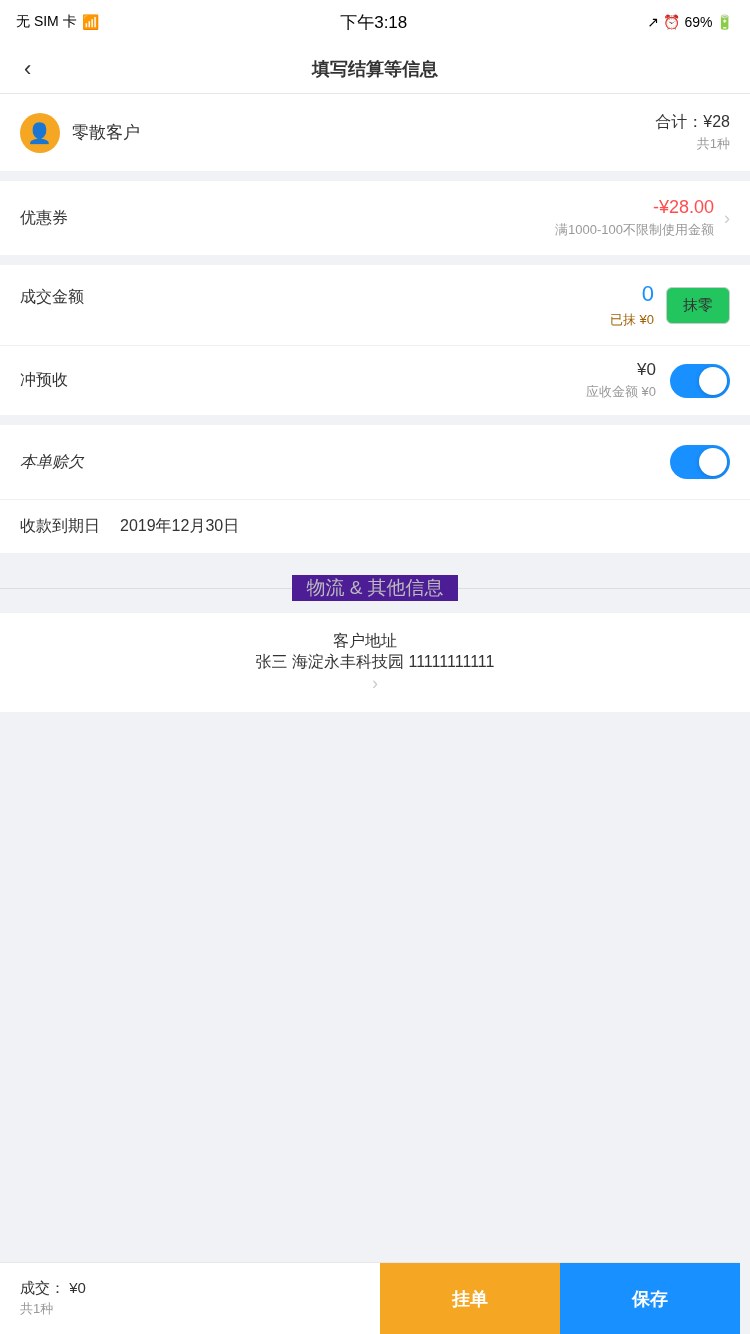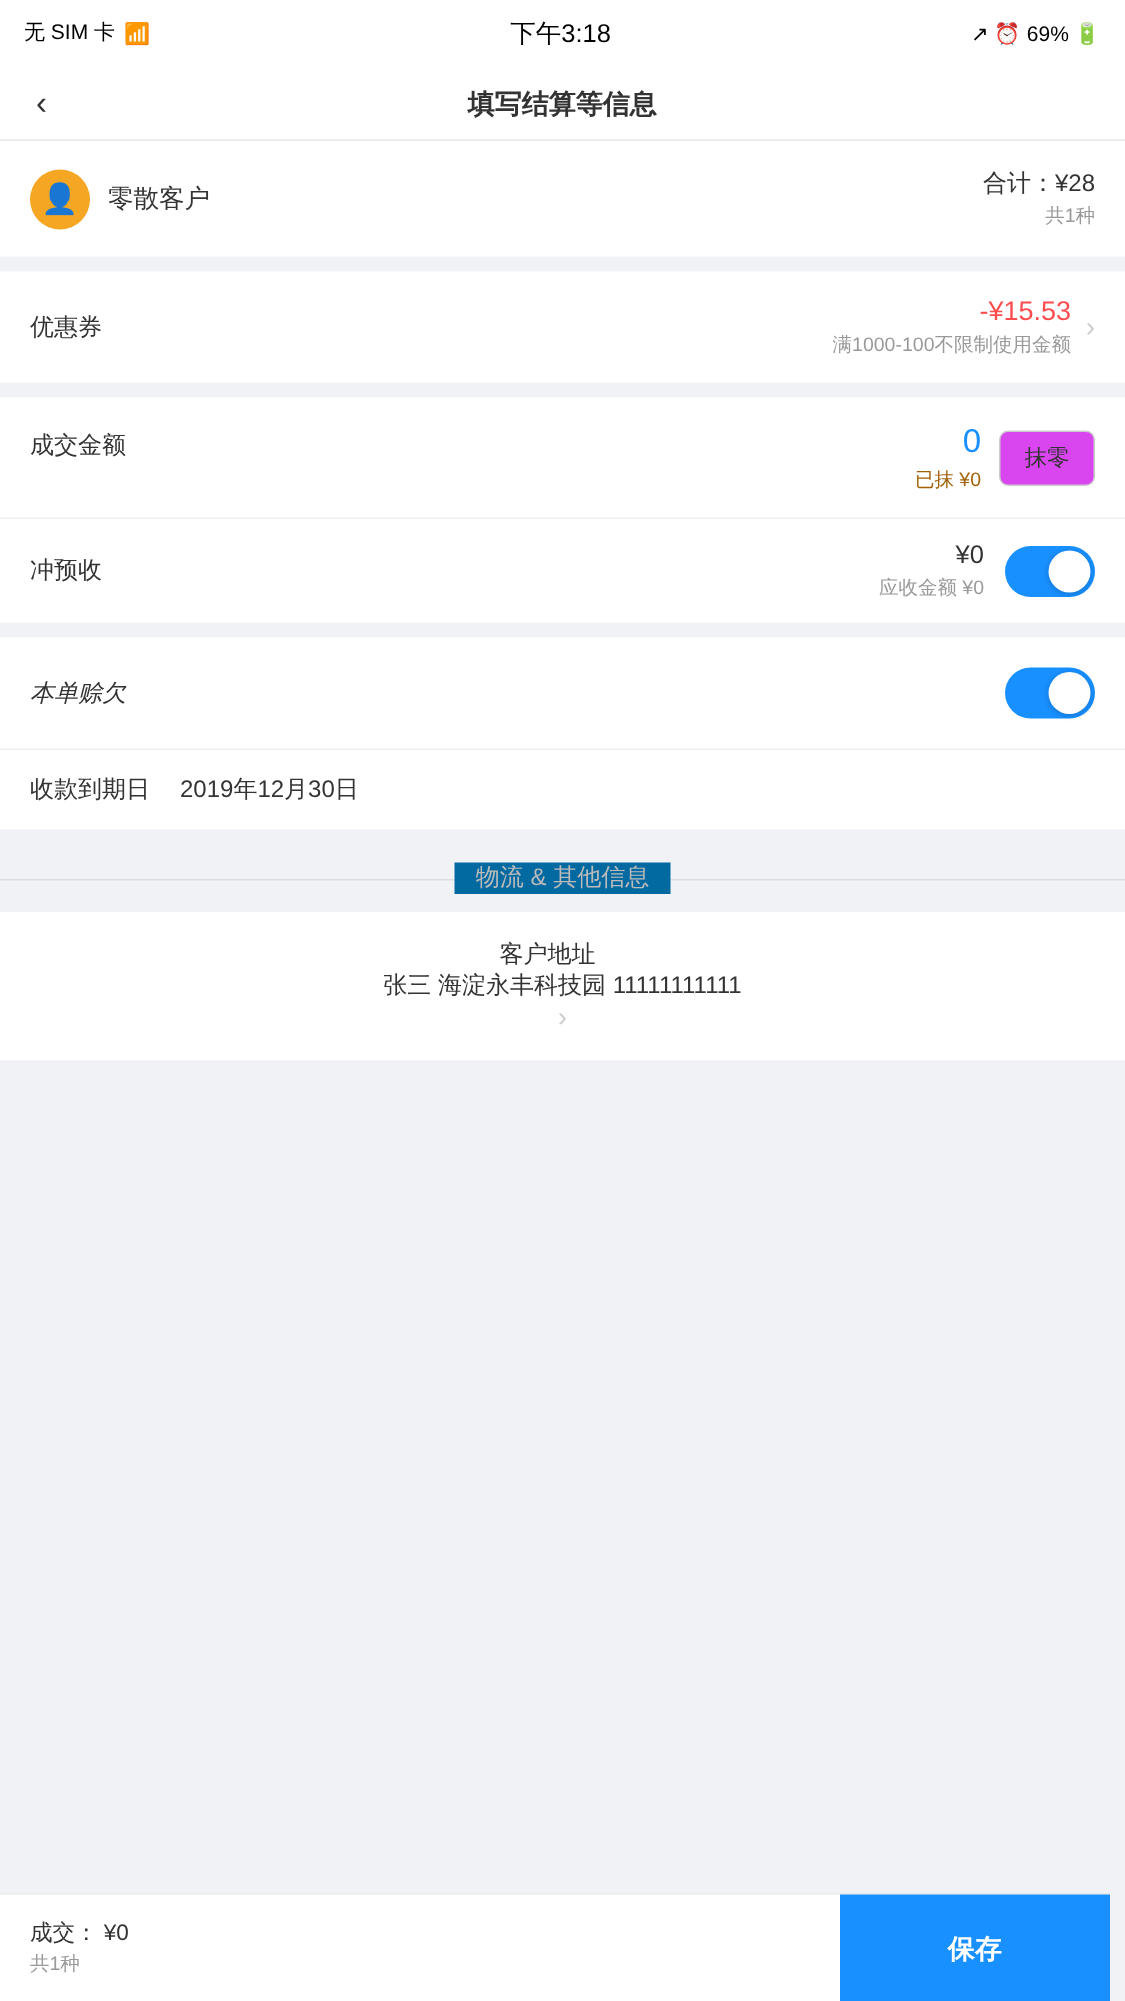--- a/index.html
+++ b/index.html
@@ -166,21 +166,21 @@
       font-size: 13px;
       color: #a16207;
       margin-top: 4px;
     }
     .round-zero-btn {
       border: 1px solid #ccc;
       border-radius: 6px;
       padding: 8px 16px;
       font-size: 15px;
       color: #333;
-      background: #d946ef;
+      background: #22c55e;
       cursor: pointer;
       white-space: nowrap;
     }
 
     
     .pre-row {
       display: flex;
       align-items: center;
       justify-content: space-between;
       padding: 14px 20px;
@@ -273,23 +273,23 @@
     }
     .section-divider-line {
       position: absolute;
       top: 50%;
       left: 0;
       right: 0;
       height: 1px;
       background: #ddd;
     }
     .section-divider-text {
-      background: #0369a1;
+      background: #4c1d95;
       padding: 0 14px;
-      font-size: 16px;
+      font-size: 19px;
       color: #bbb;
       position: relative;
       z-index: 1;
     }
 
     
     .address-section {
       background: #fff;
       margin-bottom: 10px;
     }
@@ -390,21 +390,21 @@
       <div class="total-count">共1种</div>
     </div>
   </div>
 </div>
 
 <div class="section">
   <div class="row-item">
     <span class="row-label">优惠券</span>
     <div class="row-right">
       <div class="discount-col">
-        <div class="discount-amount">-¥15.53</div>
+        <div class="discount-amount">-¥28.00</div>
         <div class="discount-sub">满1000-100不限制使用金额</div>
       </div>
       <span class="chevron">›</span>
     </div>
   </div>
 </div>
 
 <div class="section">
 
   <div class="deal-row">
@@ -457,14 +457,15 @@
 <div class="spacer"></div>
 
 <div class="bottom-bar">
   <div class="bottom-info">
     <div class="bottom-deal">
       <span>成交：</span>
       <span>¥0</span>
     </div>
     <div class="bottom-count">共1种</div>
   </div>
+  <div class="bottom-btn btn-pending">挂单</div>
   <div class="bottom-btn btn-save">保存</div>
 </div>
 
 </body></html>

